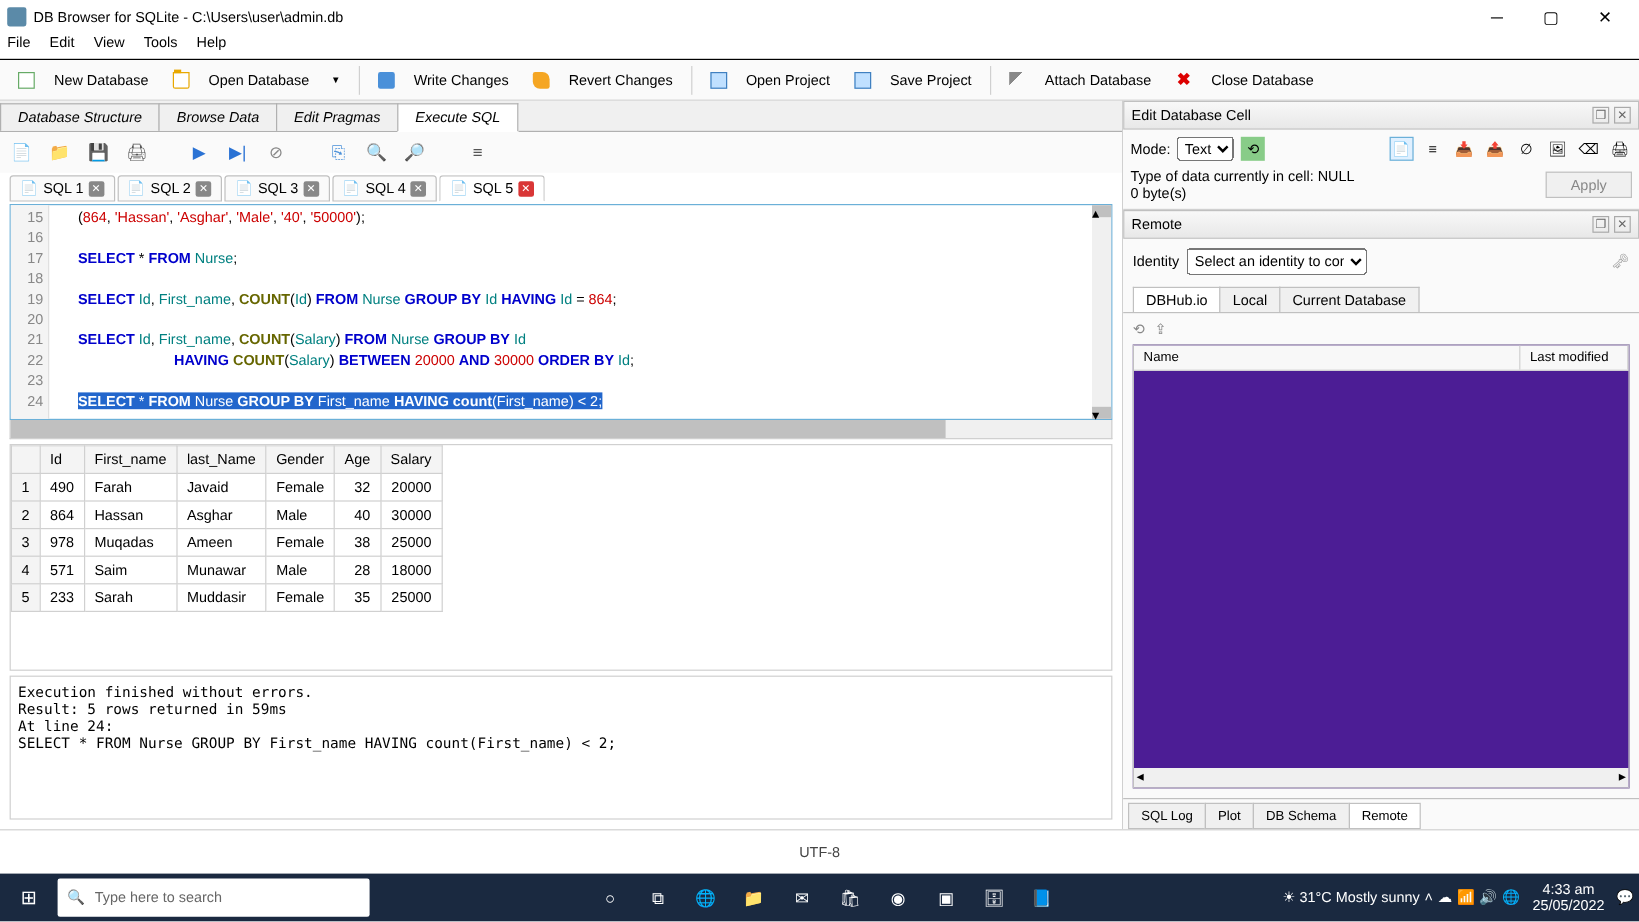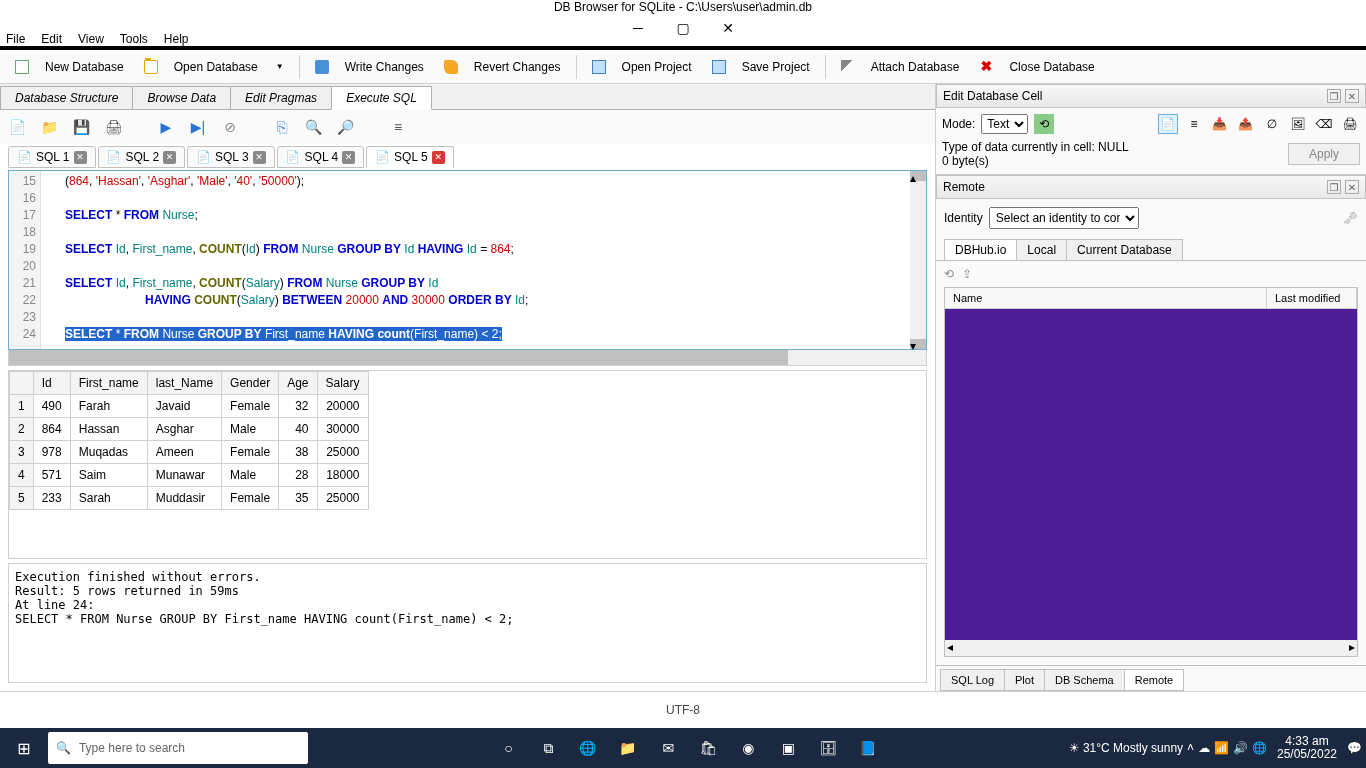--- a/index.html
+++ b/index.html
@@ -1,22 +1,22 @@
 <!DOCTYPE html>
 <html><head>
 <meta charset="utf-8">
 <style>
 * { margin:0; padding:0; box-sizing:border-box; font-family:"Segoe UI",Tahoma,sans-serif; font-size:12px; }
 body { background:#fff; width:1366px; height:768px; overflow:hidden; display:flex; flex-direction:column; }
-.titlebar { height:28px; background:#fff; display:flex; align-items:center; padding:0 6px;flex-direction:column; }
+.titlebar { height:28px; background:#fff; display:flex; align-items:center; padding:0 6px; }
 .titlebar .logo { width:16px; height:16px; background:#5b8aa8; display:inline-block; margin-right:6px; border-radius:2px; }
 .titlebar .title { flex:1; color:#000; }
 .winbtns { display:flex; }
 .winbtns div { width:45px; height:28px; display:flex; align-items:center; justify-content:center; font-size:14px; color:#000; }
-.menubar { height:22px; display:flex; align-items:flex-end; padding:0 6px; gap:16px; border-bottom:4px solid #000000; }
+.menubar { height:22px; display:flex; align-items:flex-start; padding:0 6px; gap:16px; border-bottom:1px solid #000000; }
 .menubar span { color:#000; cursor:default; }
 .toolbar { height:34px; display:flex; align-items:center; padding:0 6px; gap:2px; background:#fafafa; border-bottom:1px solid #d0d0d0; }
 .toolbar .tbtn { display:flex; align-items:center; padding:3px 8px; gap:16px; border:1px solid transparent; cursor:default; }
 .toolbar .sep { width:1px; height:24px; background:#d0d0d0; margin:0 4px; }
 .tic { width:14px; height:14px; display:inline-block; }
 .ic-new { background:#fff; border:1px solid #6a6; }
 .ic-open { background:#fff; border:1px solid #e8a800; border-radius:0 0 2px 2px; position:relative; }
 .ic-open::before{content:"";position:absolute;top:-3px;left:0;width:6px;height:3px;background:#e8a800;}
 .ic-write { background:#4a90d9; border-radius:2px; }
 .ic-revert { background:#f5a623; border-radius:2px 6px 2px 6px; }

